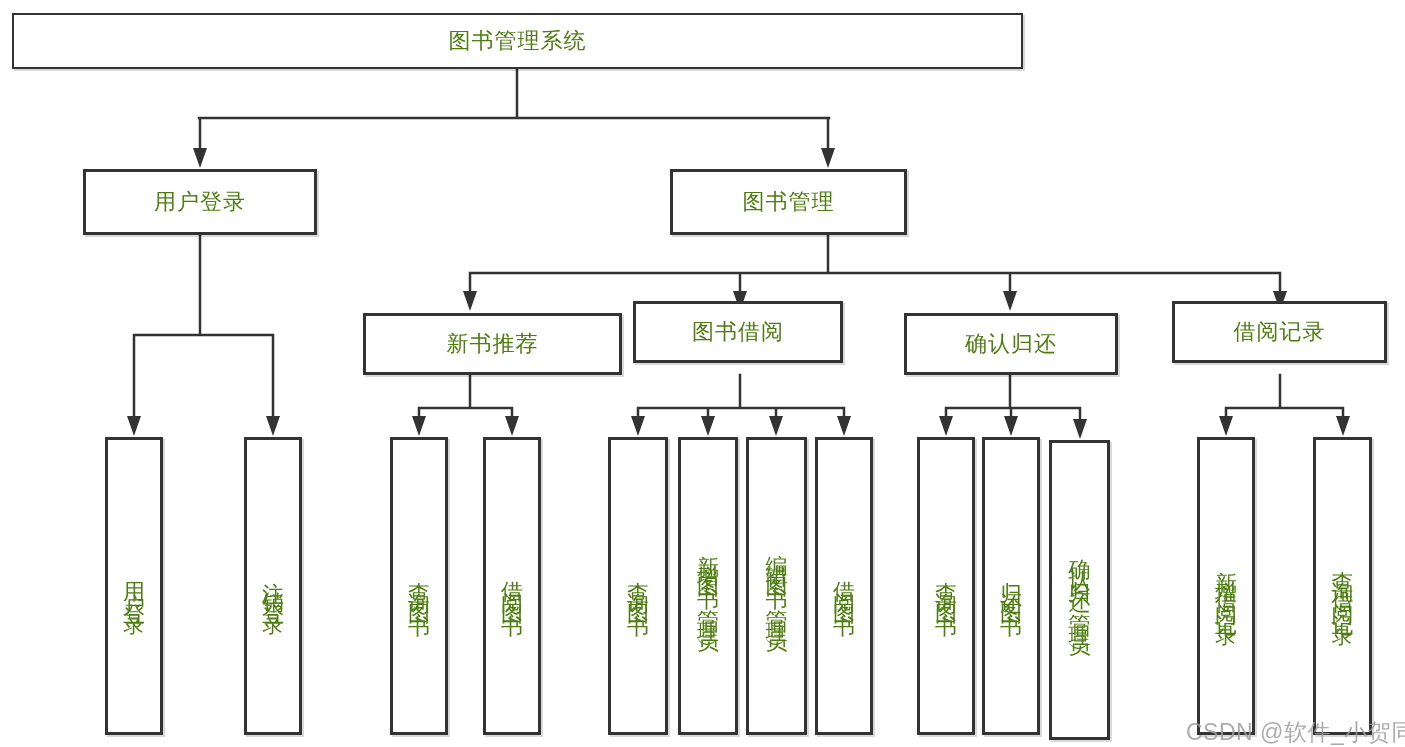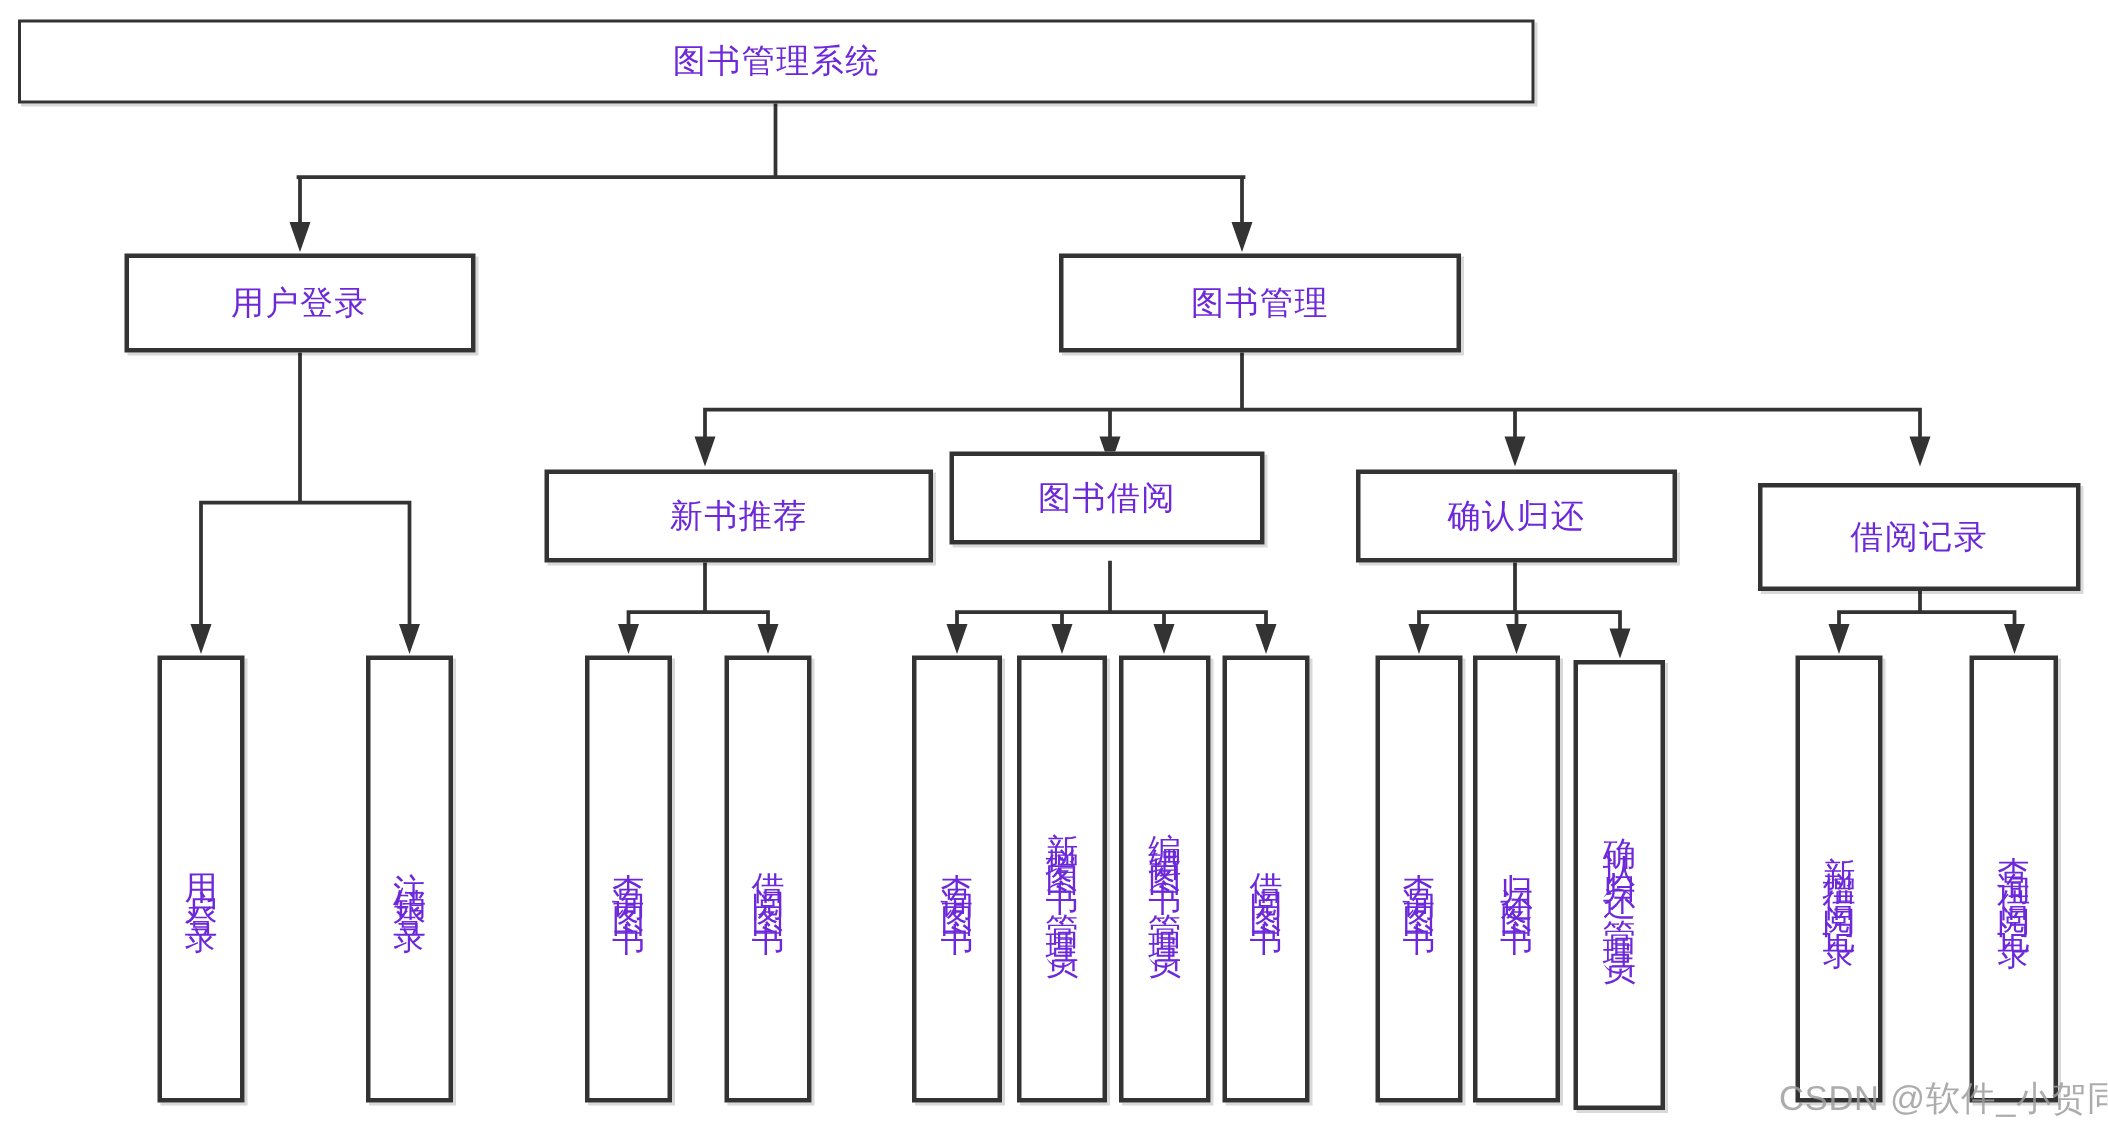--- a/index.html
+++ b/index.html
@@ -23,21 +23,21 @@
   }
   .box {
     position: absolute;
     box-sizing: border-box;
     background: #ffffff;
     border: 3px solid #333333;
     box-shadow: 2px 2px 0 rgba(0,0,0,0.15);
     display: flex;
     align-items: center;
     justify-content: center;
-    color: #6d28d9;
+    color: #4d7c0f;
     z-index: 2;
   }
   .hbox {
     font-size: 22px;
     letter-spacing: 1px;
     white-space: nowrap;
   }
   .root {
     border-width: 2.5px;
   }
@@ -87,34 +87,34 @@
              M1219 416 L1233 416 L1226 436 Z M1336 416 L1350 416 L1343 436 Z" fill="#333333" stroke="none"></path>
   </svg>
 
   <div class="box hbox root" style="left:12px;top:13px;width:1011px;height:56px">
     <span>图书管理系统</span>
   </div>
 
   <div class="box hbox" style="left:83px;top:169px;width:234px;height:66px">
     <span>用户登录</span>
   </div>
-  <div class="box hbox" style="left:706px;top:169px;width:268px;height:66px">
+  <div class="box hbox" style="left:670px;top:169px;width:237px;height:66px">
     <span>图书管理</span>
   </div>
 
   <div class="box hbox" style="left:363px;top:313px;width:259px;height:62px">
     <span>新书推荐</span>
   </div>
   <div class="box hbox" style="left:633px;top:301px;width:210px;height:62px">
     <span>图书借阅</span>
   </div>
   <div class="box hbox" style="left:904px;top:313px;width:214px;height:62px">
     <span>确认归还</span>
   </div>
-  <div class="box hbox" style="left:1172px;top:322px;width:215px;height:72px">
+  <div class="box hbox" style="left:1172px;top:301px;width:215px;height:62px">
     <span>借阅记录</span>
   </div>
 
   <div class="box vbox" style="left:105px;top:437px;width:58px;height:298px">
     <span>用户登录</span>
   </div>
   <div class="box vbox" style="left:244px;top:437px;width:58px;height:298px">
     <span>注销登录</span>
   </div>
 

